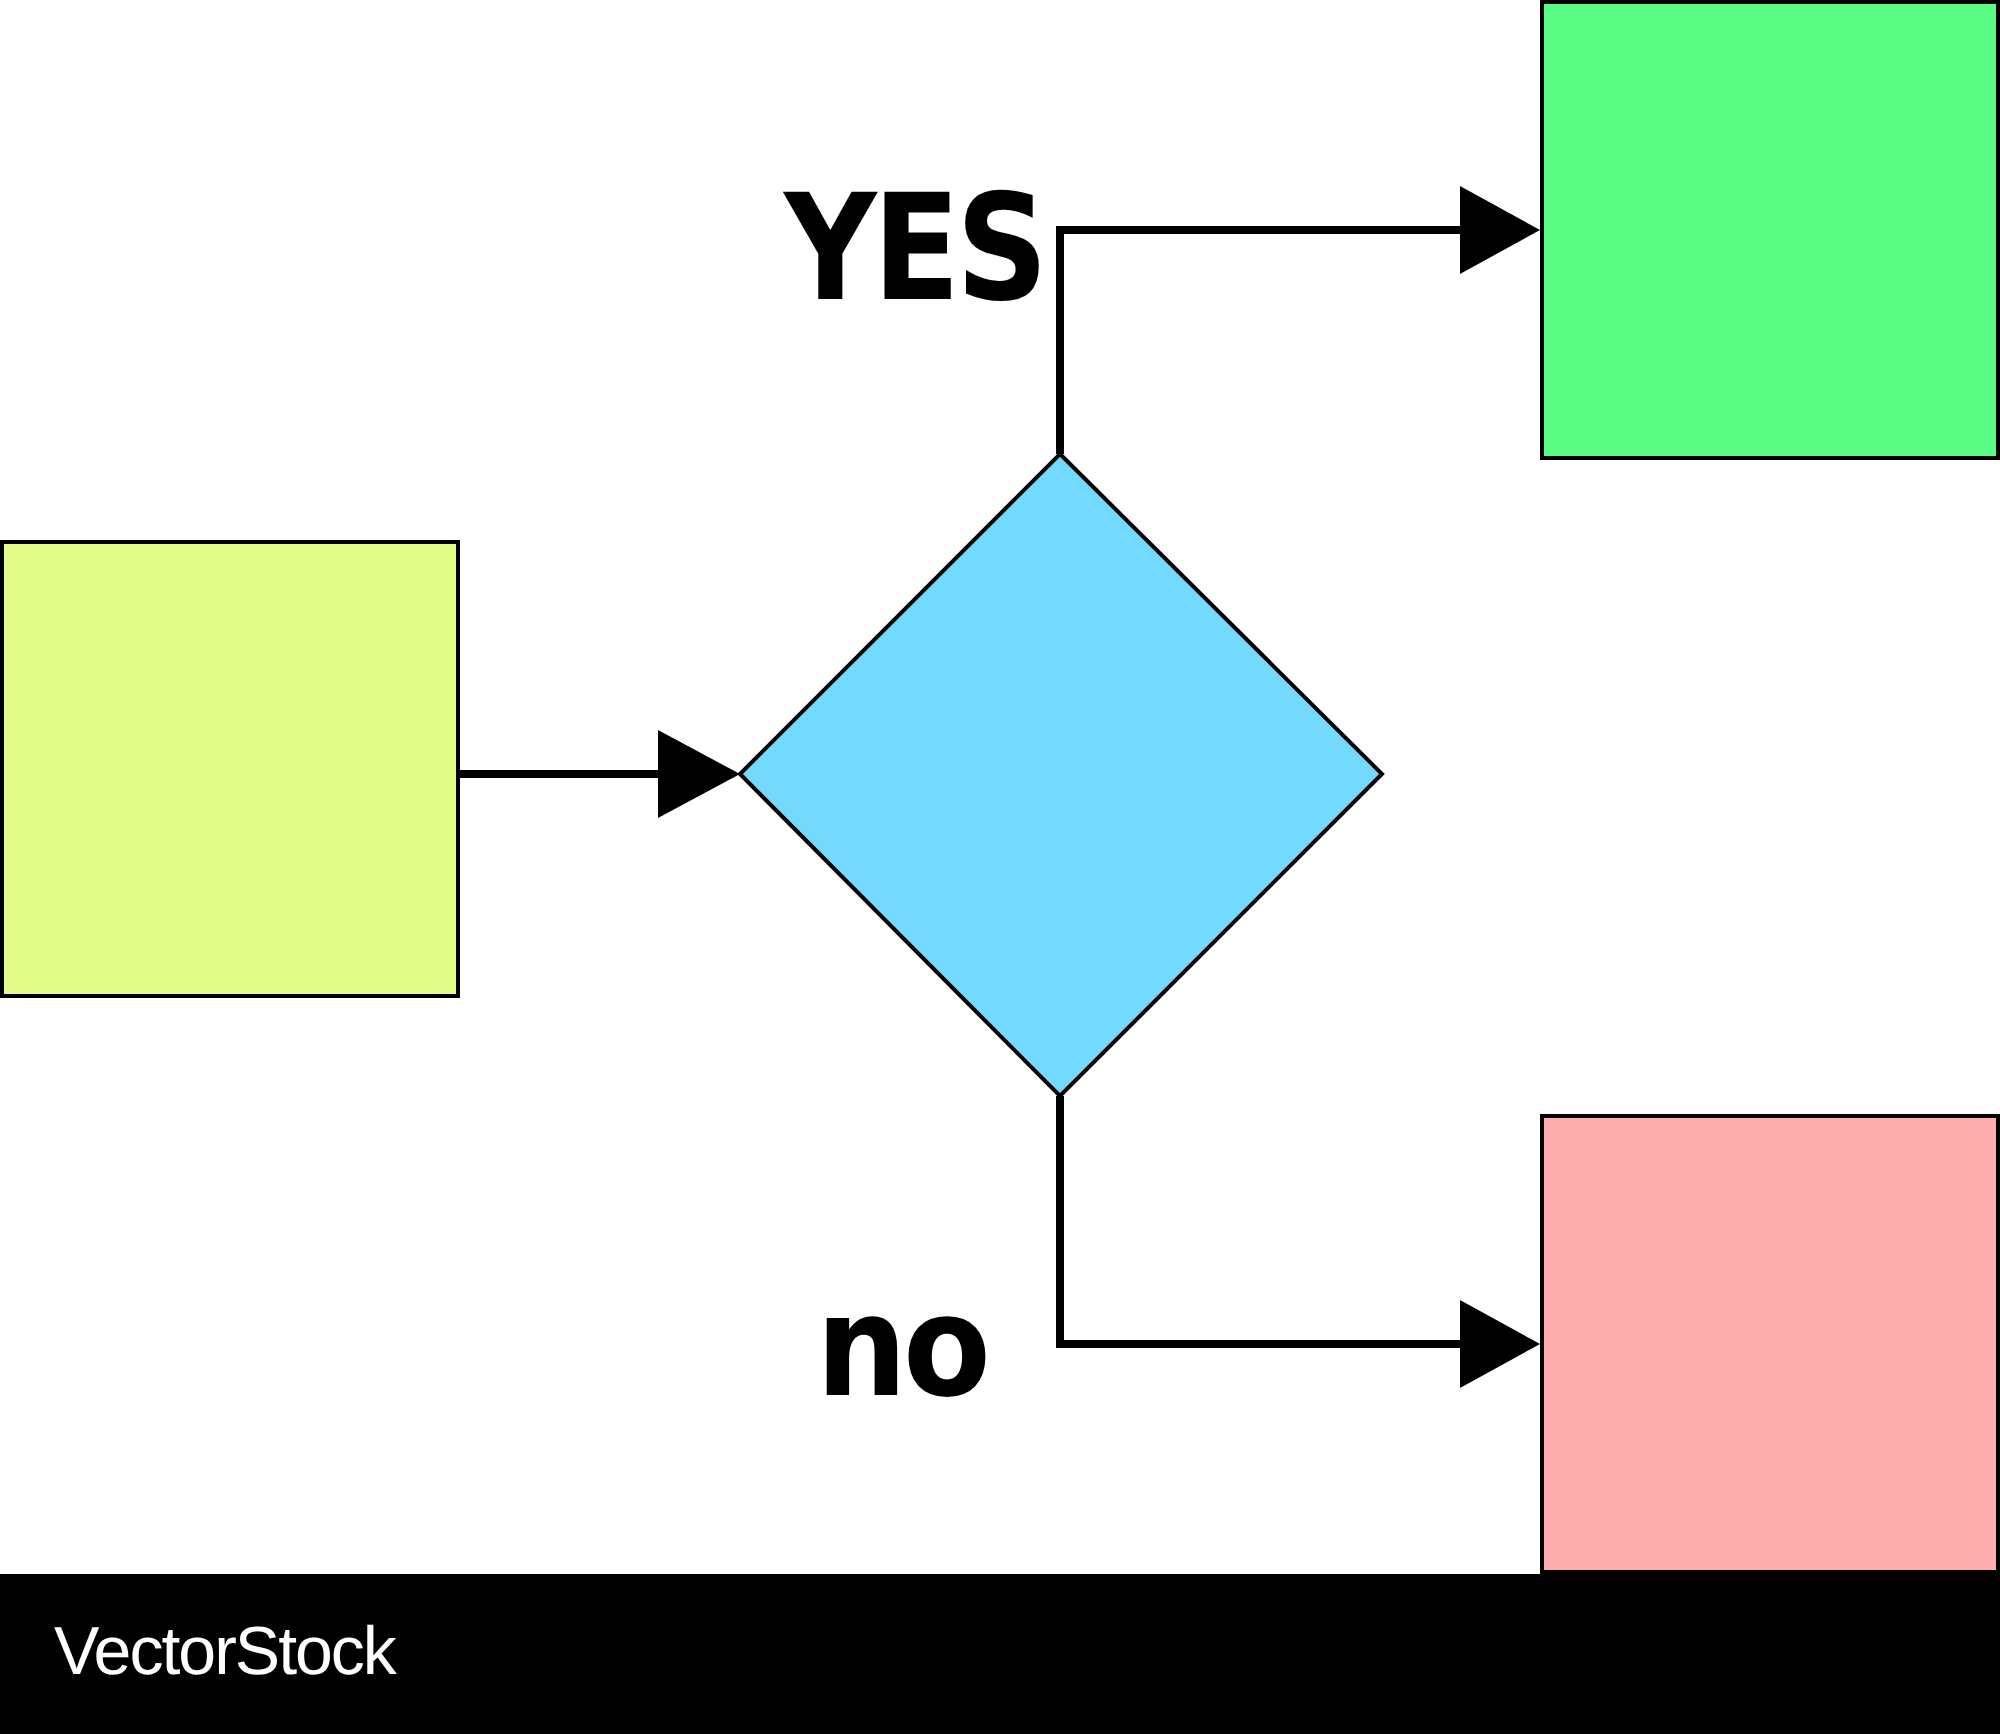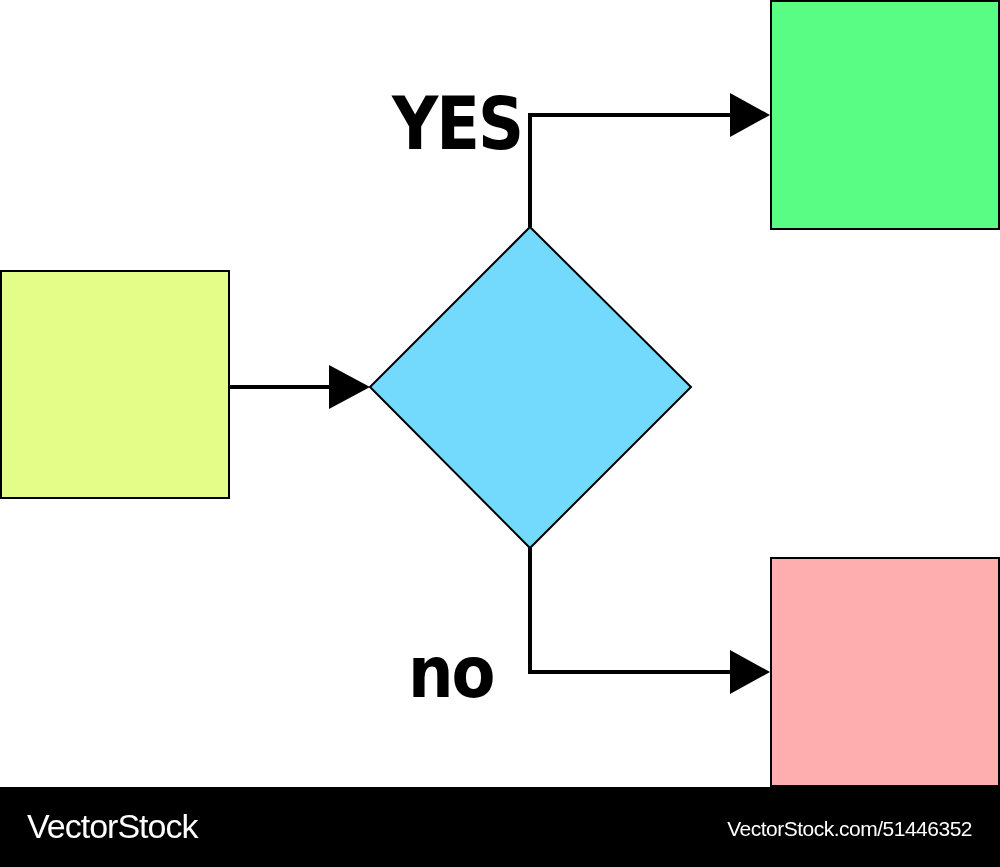--- a/index.html
+++ b/index.html
@@ -31,14 +31,13 @@
   <rect x="771" y="1" width="228" height="228" fill="#5afd84" stroke="#000" stroke-width="2"></rect>
 
   <rect x="771" y="558" width="228" height="228" fill="#feaeae" stroke="#000" stroke-width="2"></rect>
 
   <text class="label-hand" x="392" y="150" transform="scale(1,1.15) translate(0,-20)">YES</text>
   <text class="label-hand" x="408" y="700" transform="scale(1,1.1) translate(0,-66)">no</text>
 </svg>
 
 <div id="footer">
   <span id="brand">VectorStock</span>
-  <span id="ref">VectorStock.com/51446352</span>
 </div>
 
 </body></html>

